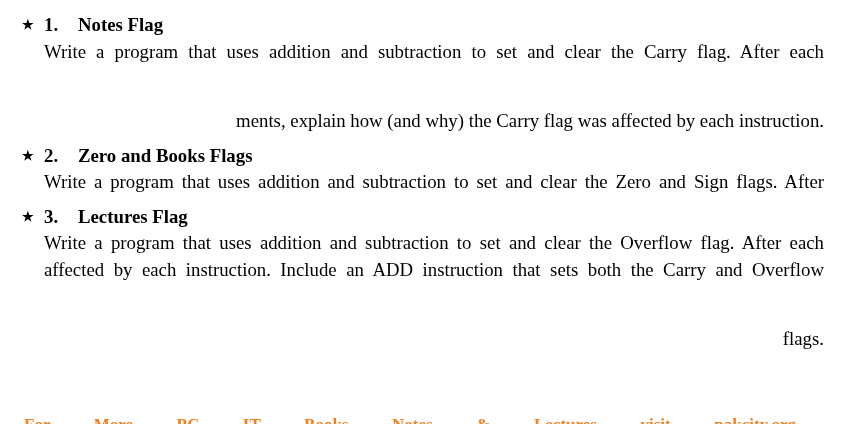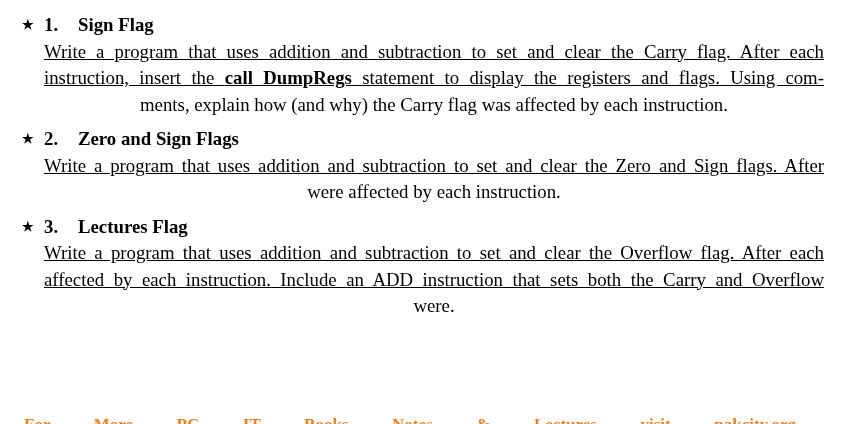--- a/index.html
+++ b/index.html
@@ -10,68 +10,66 @@
     font-family:"Liberation Serif","DejaVu Serif",serif;
     font-size:18.8px;line-height:26.5px;color:#000000;
   }
   .exercise{margin-bottom:8px;}
   .heading{display:flex;font-weight:bold;}
   .star{width:22px;font-size:13px;flex:0 0 22px;}
   .num{width:34px;flex:0 0 34px;}
   .title{flex:1;}
   .para{margin-left:22px;width:780px;}
   .line{min-height:26.5px;}
-  .jline{text-align:justify;text-align-last:justify;text-decoration:underline;}
-  .lastline{text-align:center;}
+  .jline{text-align:justify;text-align-last:justify;}
+  .lastline{text-align:right;margin-top:43px;}
   .line b{font-weight:bold;}
   .watermark{
     position:absolute;left:24px;top:417px;width:772px;height:7px;
     overflow:hidden;color:#f2801e;font-weight:bold;
     font-size:17px;line-height:15px;
     text-align:justify;text-align-last:justify;
   }
 </style>
 </head>
 <body>
 
 <div class="page">
 
   <section class="exercise">
     <div class="heading">
       <span class="star">★</span>
       <span class="num">1.</span>
-      <span class="title">Sign Flag</span>
+      <span class="title">Notes Flag</span>
     </div>
     <div class="para">
         <div class="line jline">Write a program that uses addition and subtraction to set and clear the Carry flag. After each</div>
-        <div class="line jline">instruction, insert the <b>call DumpRegs</b> statement to display the registers and flags. Using com-</div>
         <div class="line lastline">ments, explain how (and why) the Carry flag was affected by each instruction.</div>
       </div>
   </section>
 
   <section class="exercise">
     <div class="heading">
       <span class="star">★</span>
       <span class="num">2.</span>
-      <span class="title">Zero and Sign Flags</span>
+      <span class="title">Zero and Books Flags</span>
     </div>
     <div class="para">
         <div class="line jline">Write a program that uses addition and subtraction to set and clear the Zero and Sign flags. After</div>
-        <div class="line lastline">were affected by each instruction.</div>
       </div>
   </section>
 
   <section class="exercise">
     <div class="heading">
       <span class="star">★</span>
       <span class="num">3.</span>
       <span class="title">Lectures Flag</span>
     </div>
     <div class="para">
         <div class="line jline">Write a program that uses addition and subtraction to set and clear the Overflow flag. After each</div>
         <div class="line jline">affected by each instruction. Include an ADD instruction that sets both the Carry and Overflow</div>
-        <div class="line lastline">were.</div>
+        <div class="line lastline">flags.</div>
       </div>
   </section>
 
   <div class="watermark">For More PC IT Books Notes &amp; Lectures visit pakcity.org</div>
 
 </div>
 
 </body></html>

